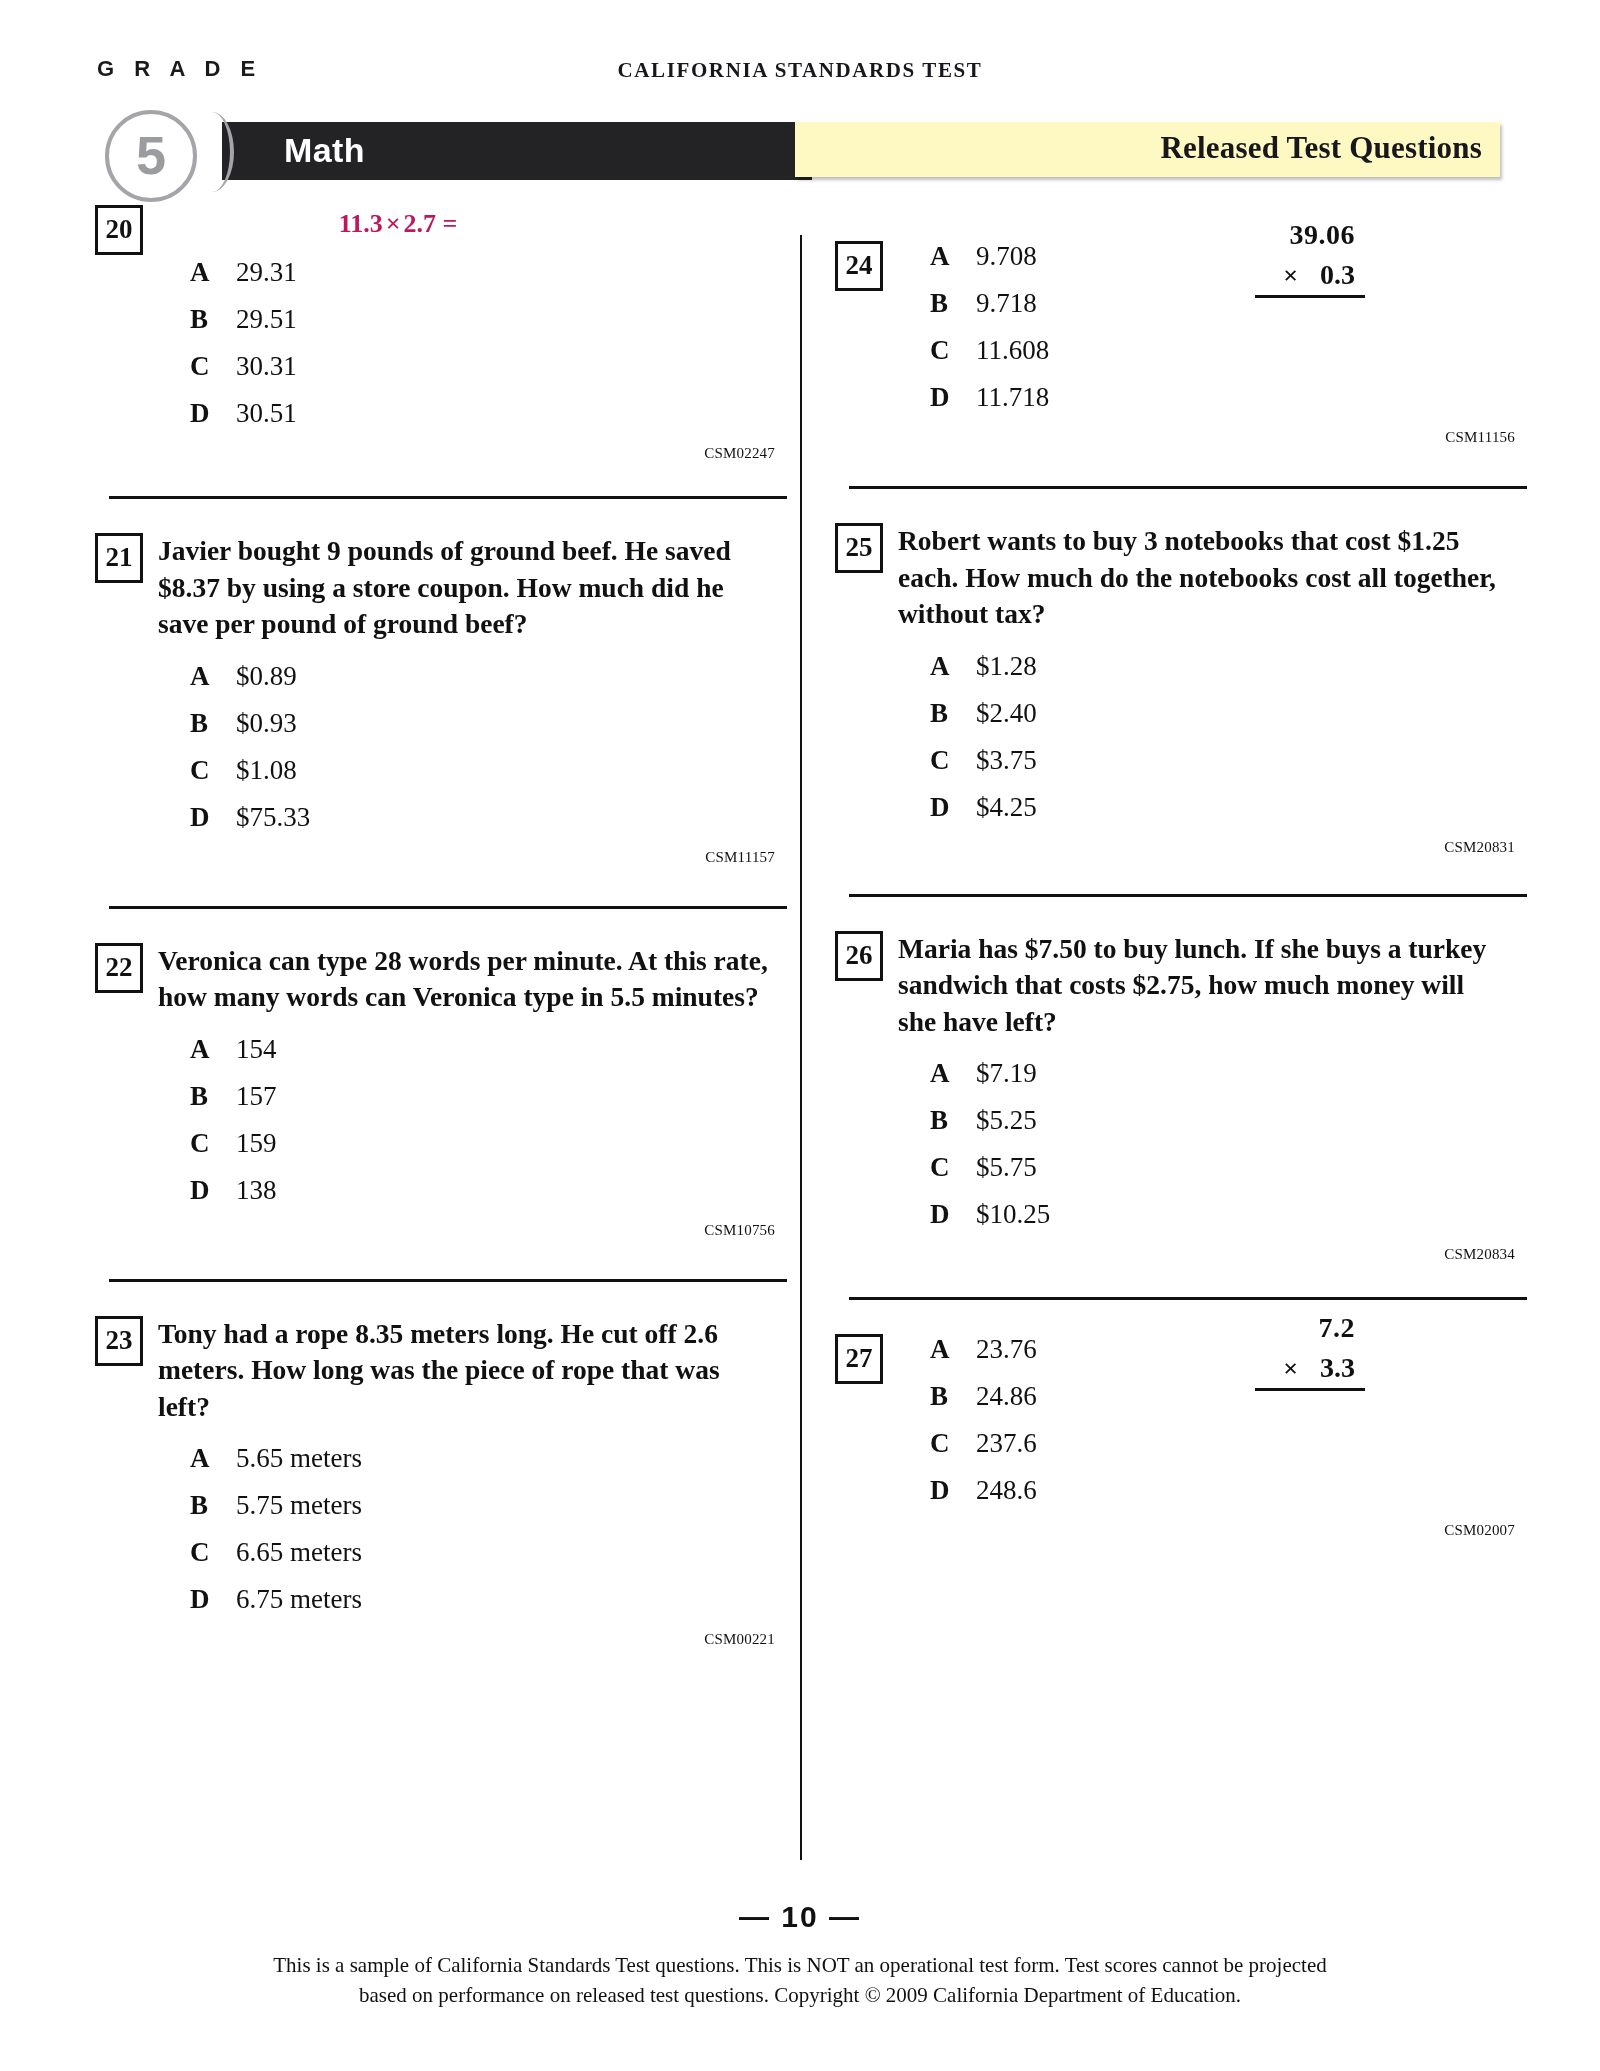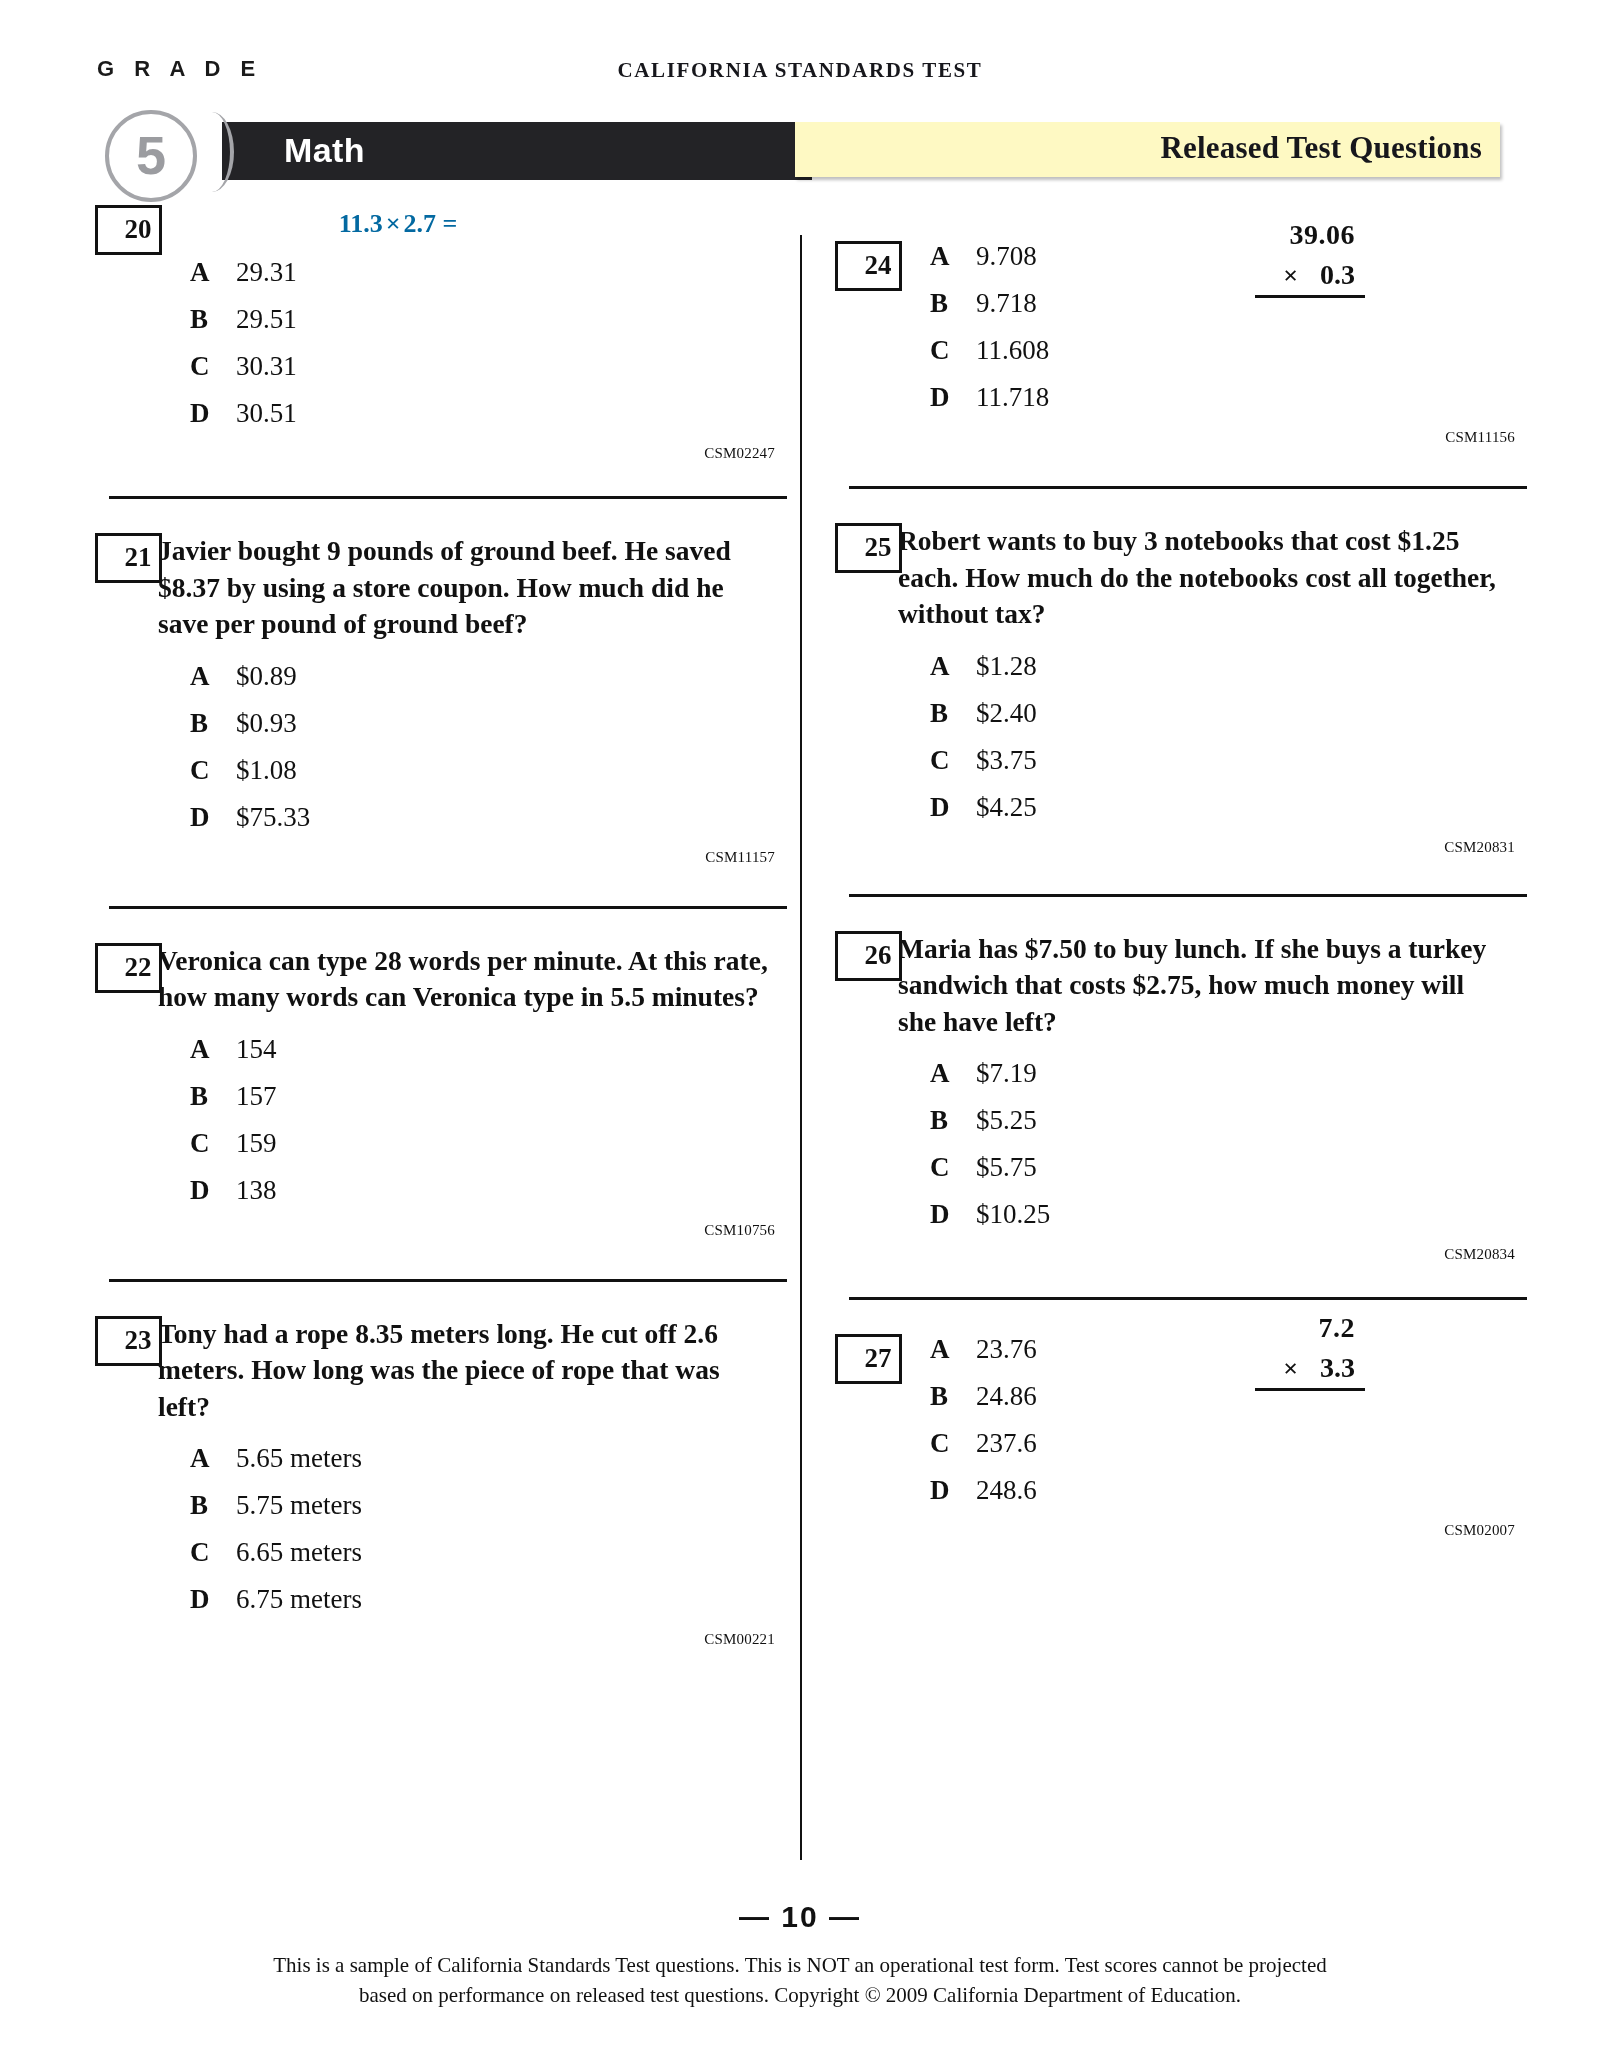--- a/index.html
+++ b/index.html
@@ -168,39 +168,38 @@
     width: 42px;
     height: 44px;
     border: 3px solid #111111;
     font-family: "Liberation Serif", serif;
     font-weight: bold;
     font-size: 27px;
     line-height: 42px;
     text-align: center;
     color: #111111;
     background: #ffffff;
-    padding-left: 19px;
   }
   .q-stem {
     margin-left: 63px;
     font-family: "Liberation Serif", serif;
     font-weight: bold;
     font-size: 27.5px;
     line-height: 36.5px;
     color: #111111;
     max-width: 610px;
   }
 
   
   .q-expr {
     margin-left: 63px;
     font-family: "Liberation Serif", serif;
     font-weight: bold;
     font-size: 26px;
-    color: #0369a1;
+    color: #be185d;
     text-align: center;
     width: 480px;
     padding-top: 4px;
   }
   .q-expr .times { padding: 0 3px; }
 
   
   .vstack {
     position: absolute;
     left: 330px;

